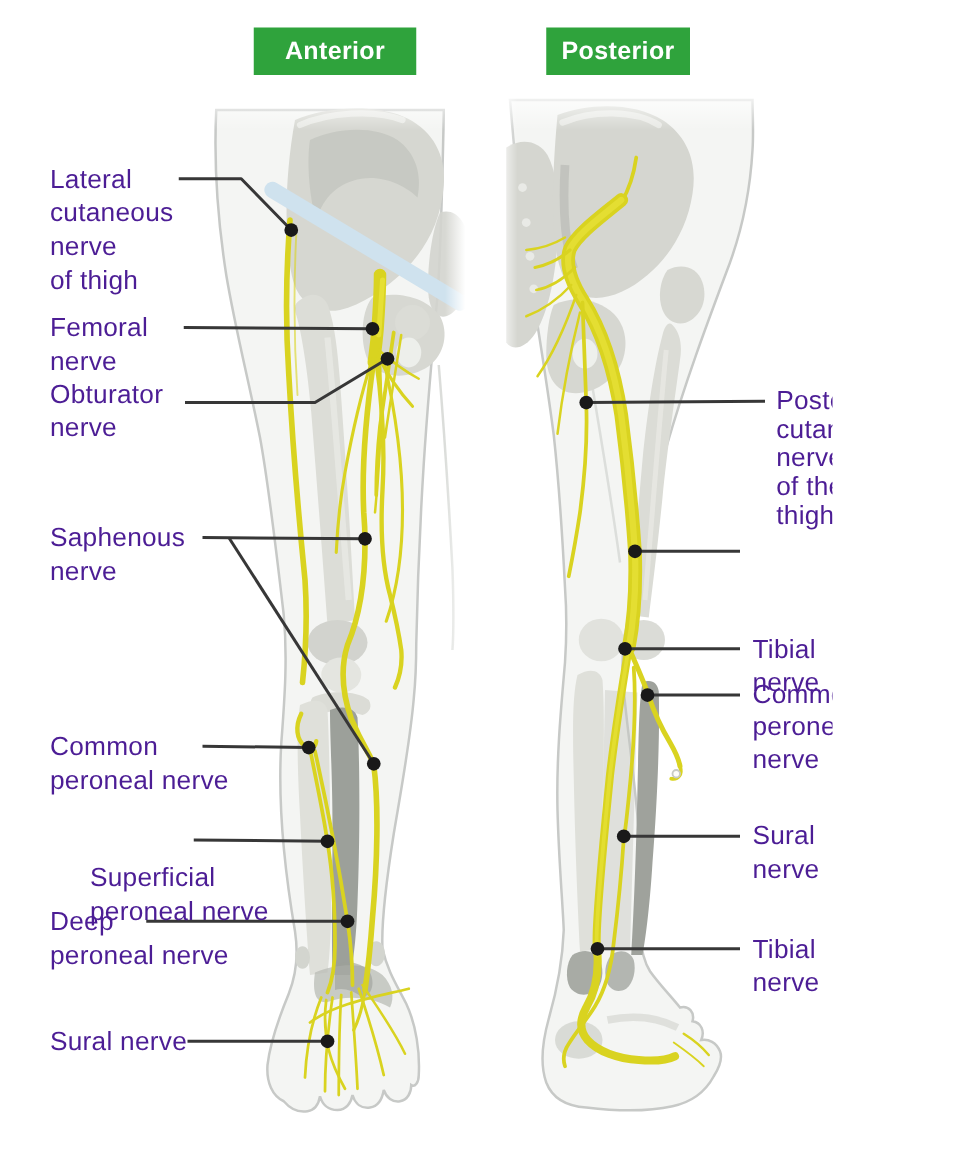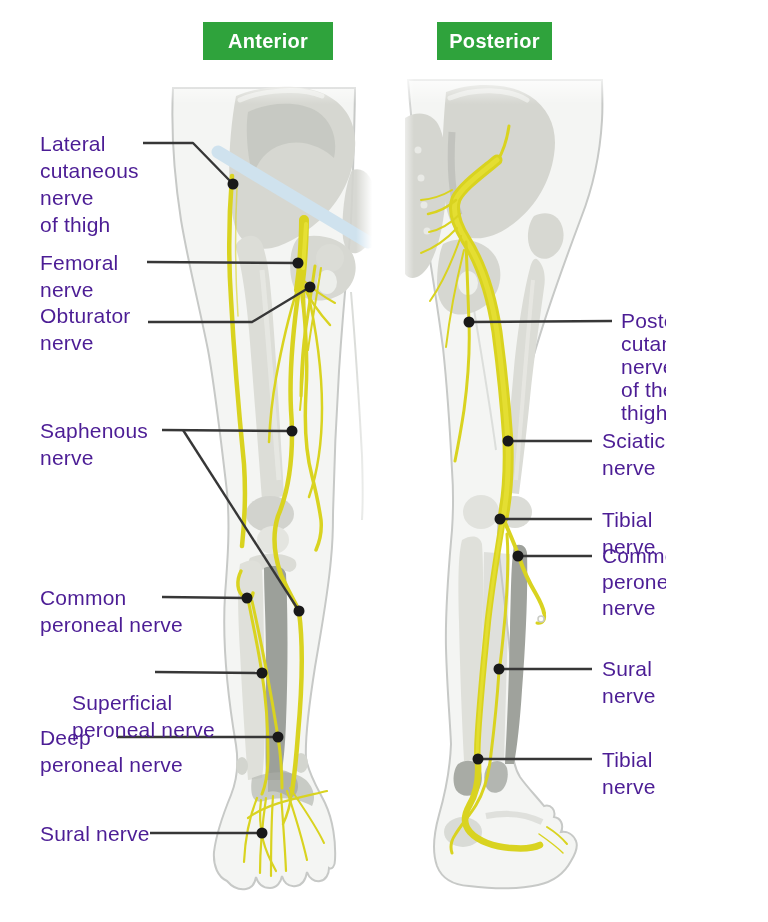--- a/index.html
+++ b/index.html
@@ -249,20 +249,19 @@
 peroneal nerve</div>
 <div class="lbl" id="lbl-superficial-peroneal">Superficial
 peroneal nerve</div>
 <div class="lbl" id="lbl-deep-peroneal">Deep
 peroneal nerve</div>
 <div class="lbl" id="lbl-sural-l">Sural nerve</div>
 <div class="lbl lh23" id="lbl-posterior-cutaneous">Posterior
 cutaneous
 nerve
 of the thigh</div>
-<div class="lbl" id="lbl-sciatic">Sciatic nerve</div>
 <div class="lbl" id="lbl-tibial-upper">Tibial nerve</div>
 <div class="lbl lh26" id="lbl-common-peroneal-r">Common
 peroneal nerve</div>
 <div class="lbl" id="lbl-sural-r">Sural nerve</div>
 <div class="lbl" id="lbl-tibial-lower">Tibial nerve</div>
 
 </div>
 
 </body></html>

